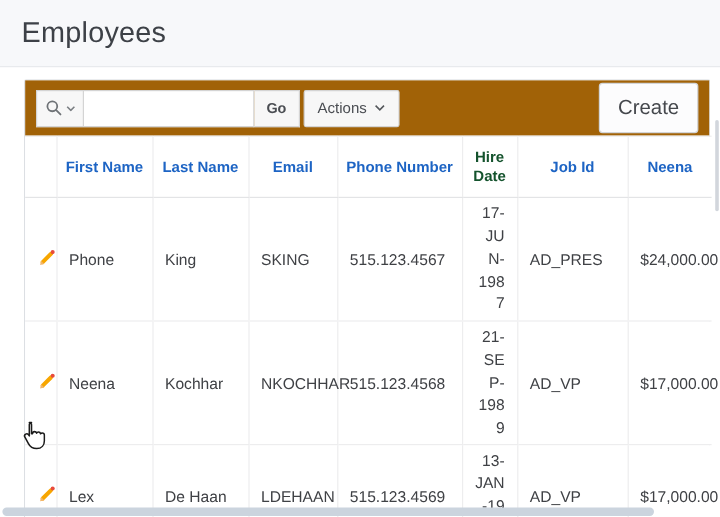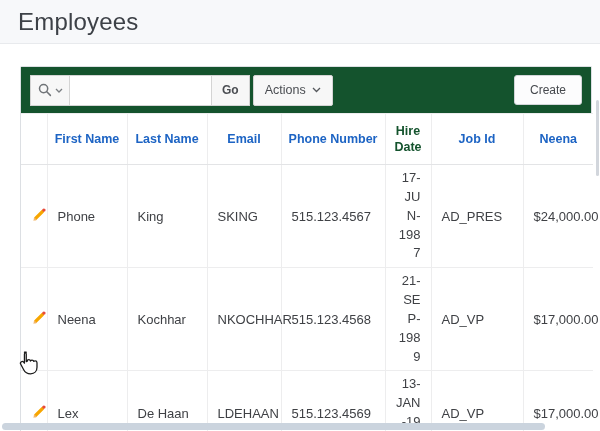--- a/index.html
+++ b/index.html
@@ -4,21 +4,21 @@
 <style>
   * { margin: 0; padding: 0; box-sizing: border-box; }
   html, body { width: 600px; height: 431px; overflow: hidden; }
   body {
     position: relative;
     font-family: "Liberation Sans", sans-serif;
     background: #ffffff;
     color: #3f4145;
   }
   .page-header {
-    height: 44px;
+    height: 56px;
     background: #f7f8fa;
     border-bottom: 1px solid #e8eaed;
     display: flex;
     align-items: center;
     padding: 0 18px;
   }
   .page-title {
     font-size: 24px;
     font-weight: 400;
     color: #3d4147;
@@ -33,21 +33,21 @@
     background: #ffffff;
     border: 1px solid #dcdfe3;
     border-bottom: none;
     border-radius: 2px 2px 0 0;
   }
   .toolbar {
     display: flex;
     align-items: center;
     height: 46px;
     padding: 0 9px;
-    background: #14532d;
+    background: #a16207;
   }
   .searchbar { display: flex; height: 31px; }
   .search-btn {
     width: 40px; height: 31px;
     background: #f7f7f7;
     border: 1px solid #d4d4d4;
     display: flex; align-items: center; justify-content: center; gap: 3px;
     cursor: pointer;
   }
   .search-input {
@@ -80,26 +80,26 @@
     border: 1px solid #d4d4d4;
     border-radius: 2px;
     display: flex; align-items: center; gap: 6px;
     font-size: 12.5px;
     color: #4a4d52;
     font-family: "Liberation Sans", sans-serif;
     cursor: pointer;
   }
   .create-btn {
     margin-left: auto;
-    height: 30px;
+    height: 42px;
     padding: 0 15px;
     background: #fcfcfd;
     border: 1px solid #d2d5d9;
     border-radius: 3px;
-    font-size: 12px;
+    font-size: 17px;
     color: #45484d;
     font-family: "Liberation Sans", sans-serif;
     cursor: pointer;
   }
   table.report {
     width: 572px;
     border-collapse: collapse;
     table-layout: fixed;
     font-size: 13px;
     color: #3f4145;

